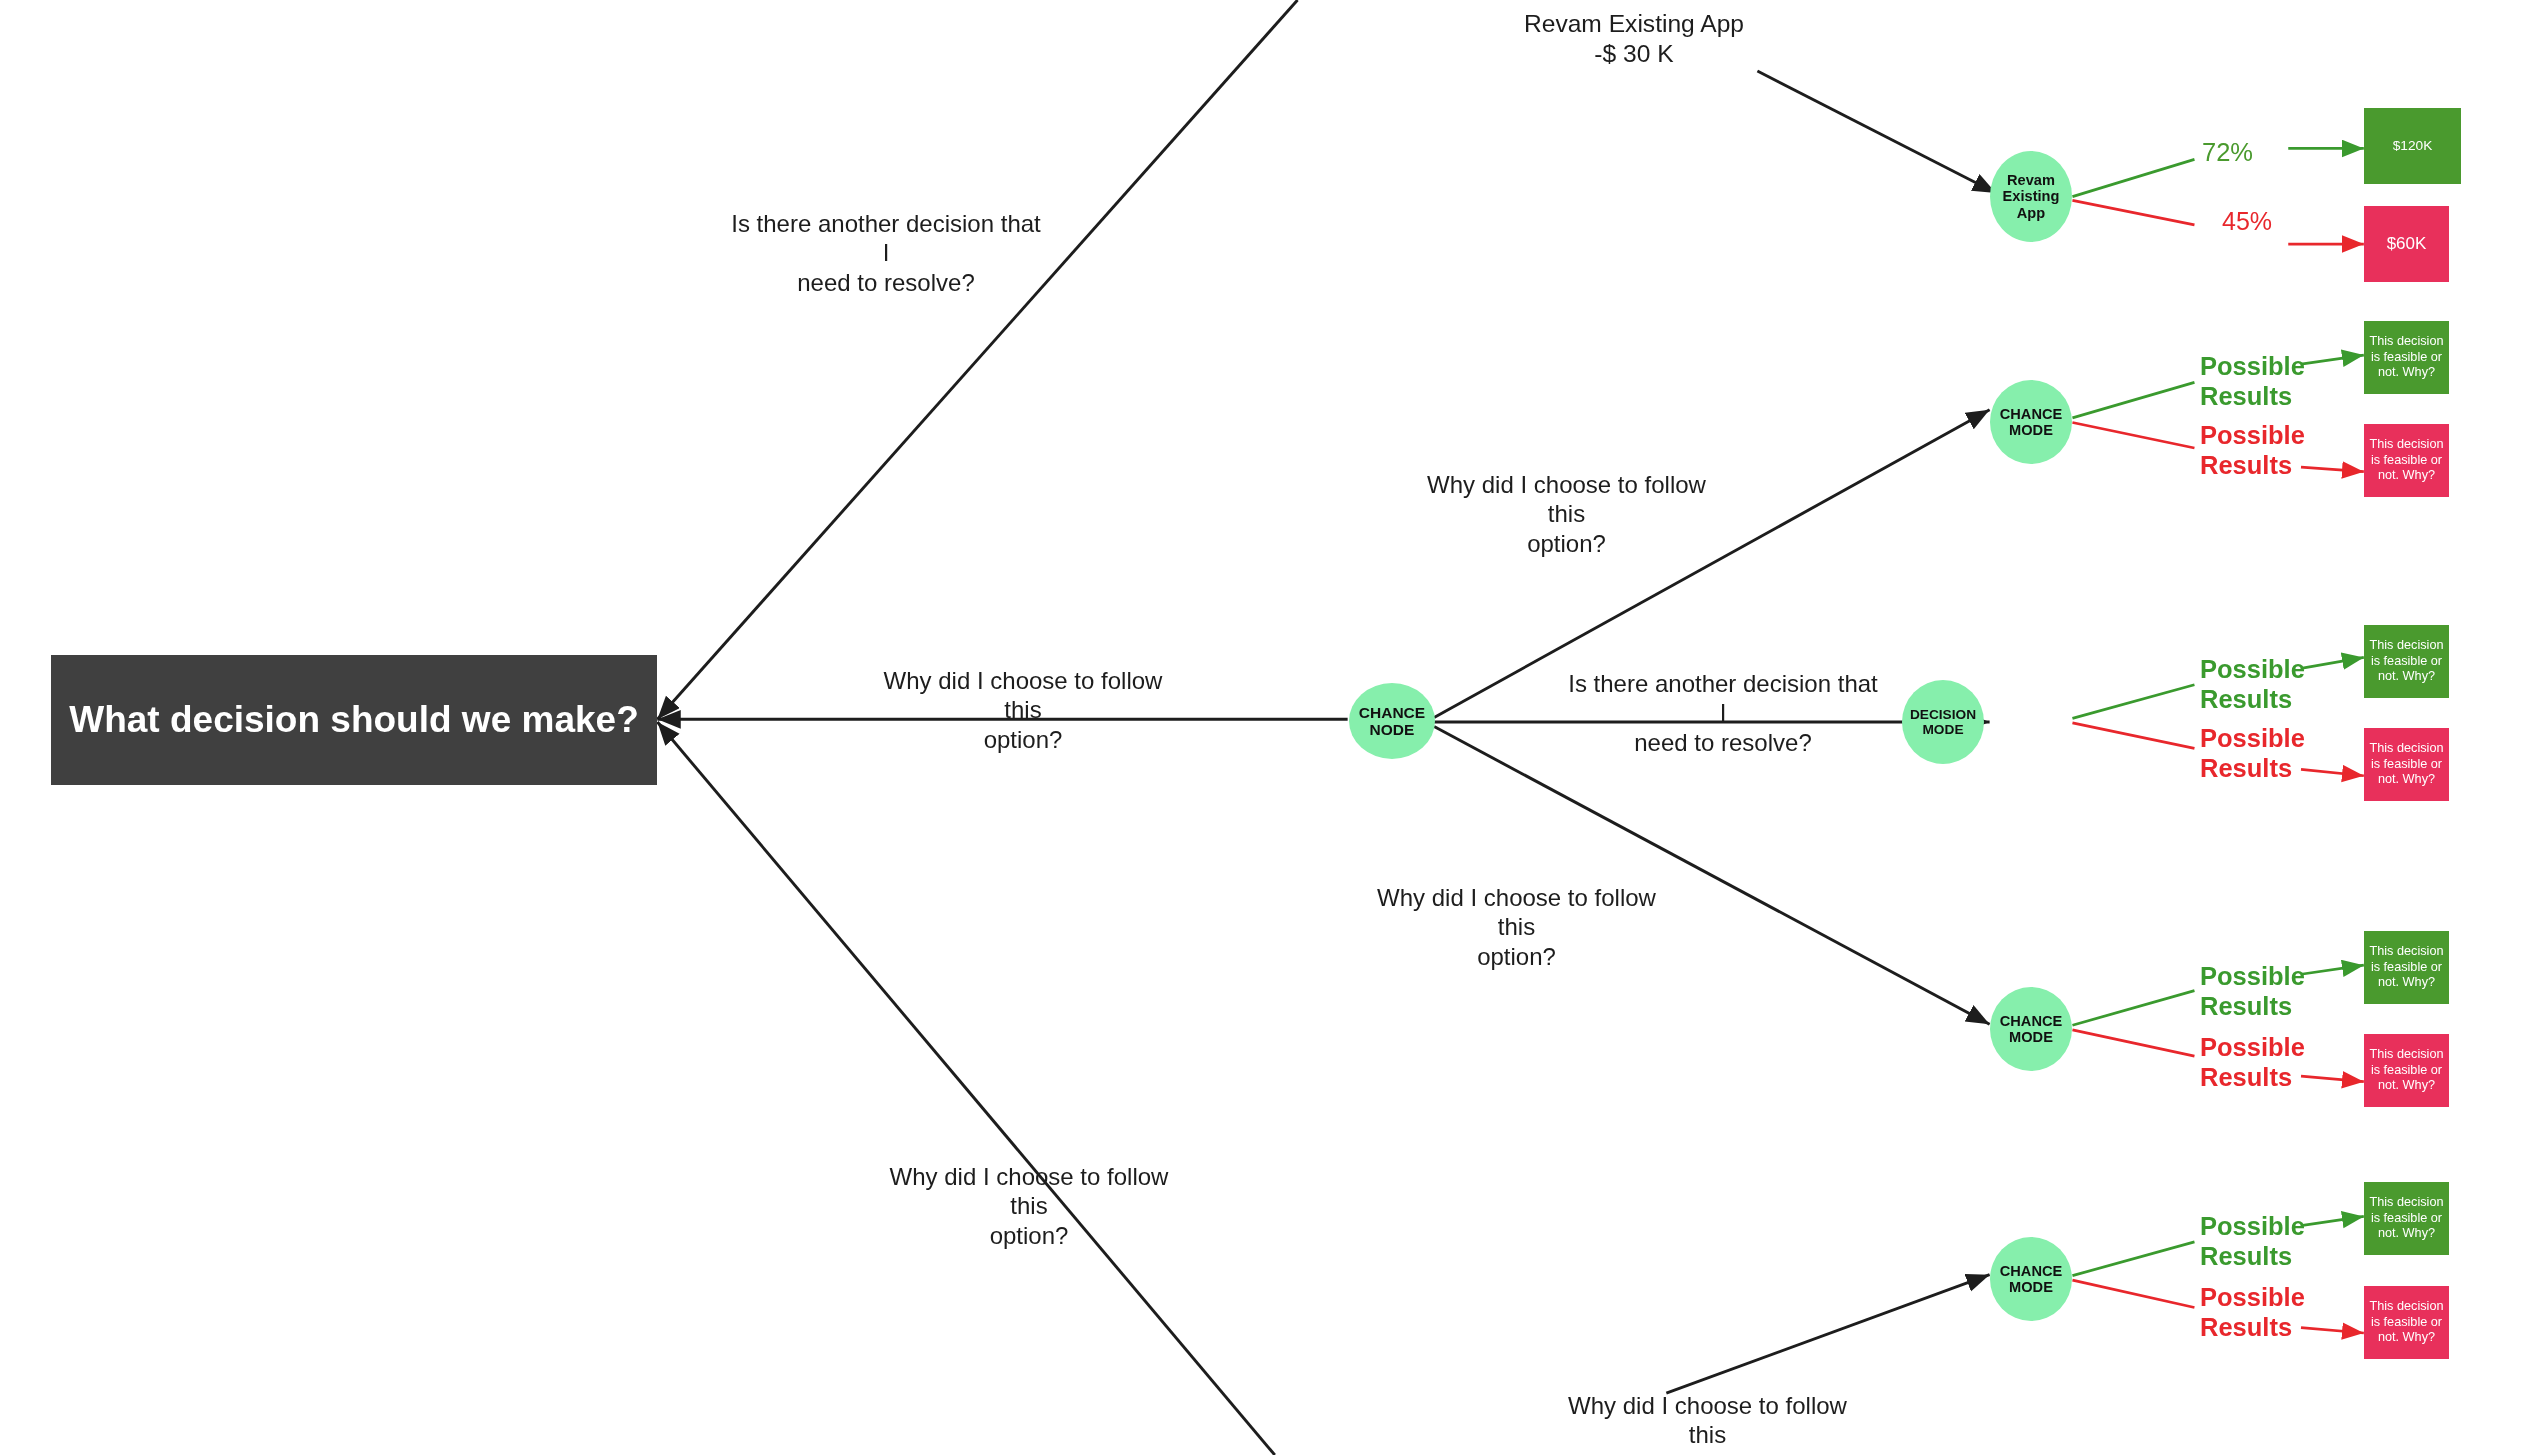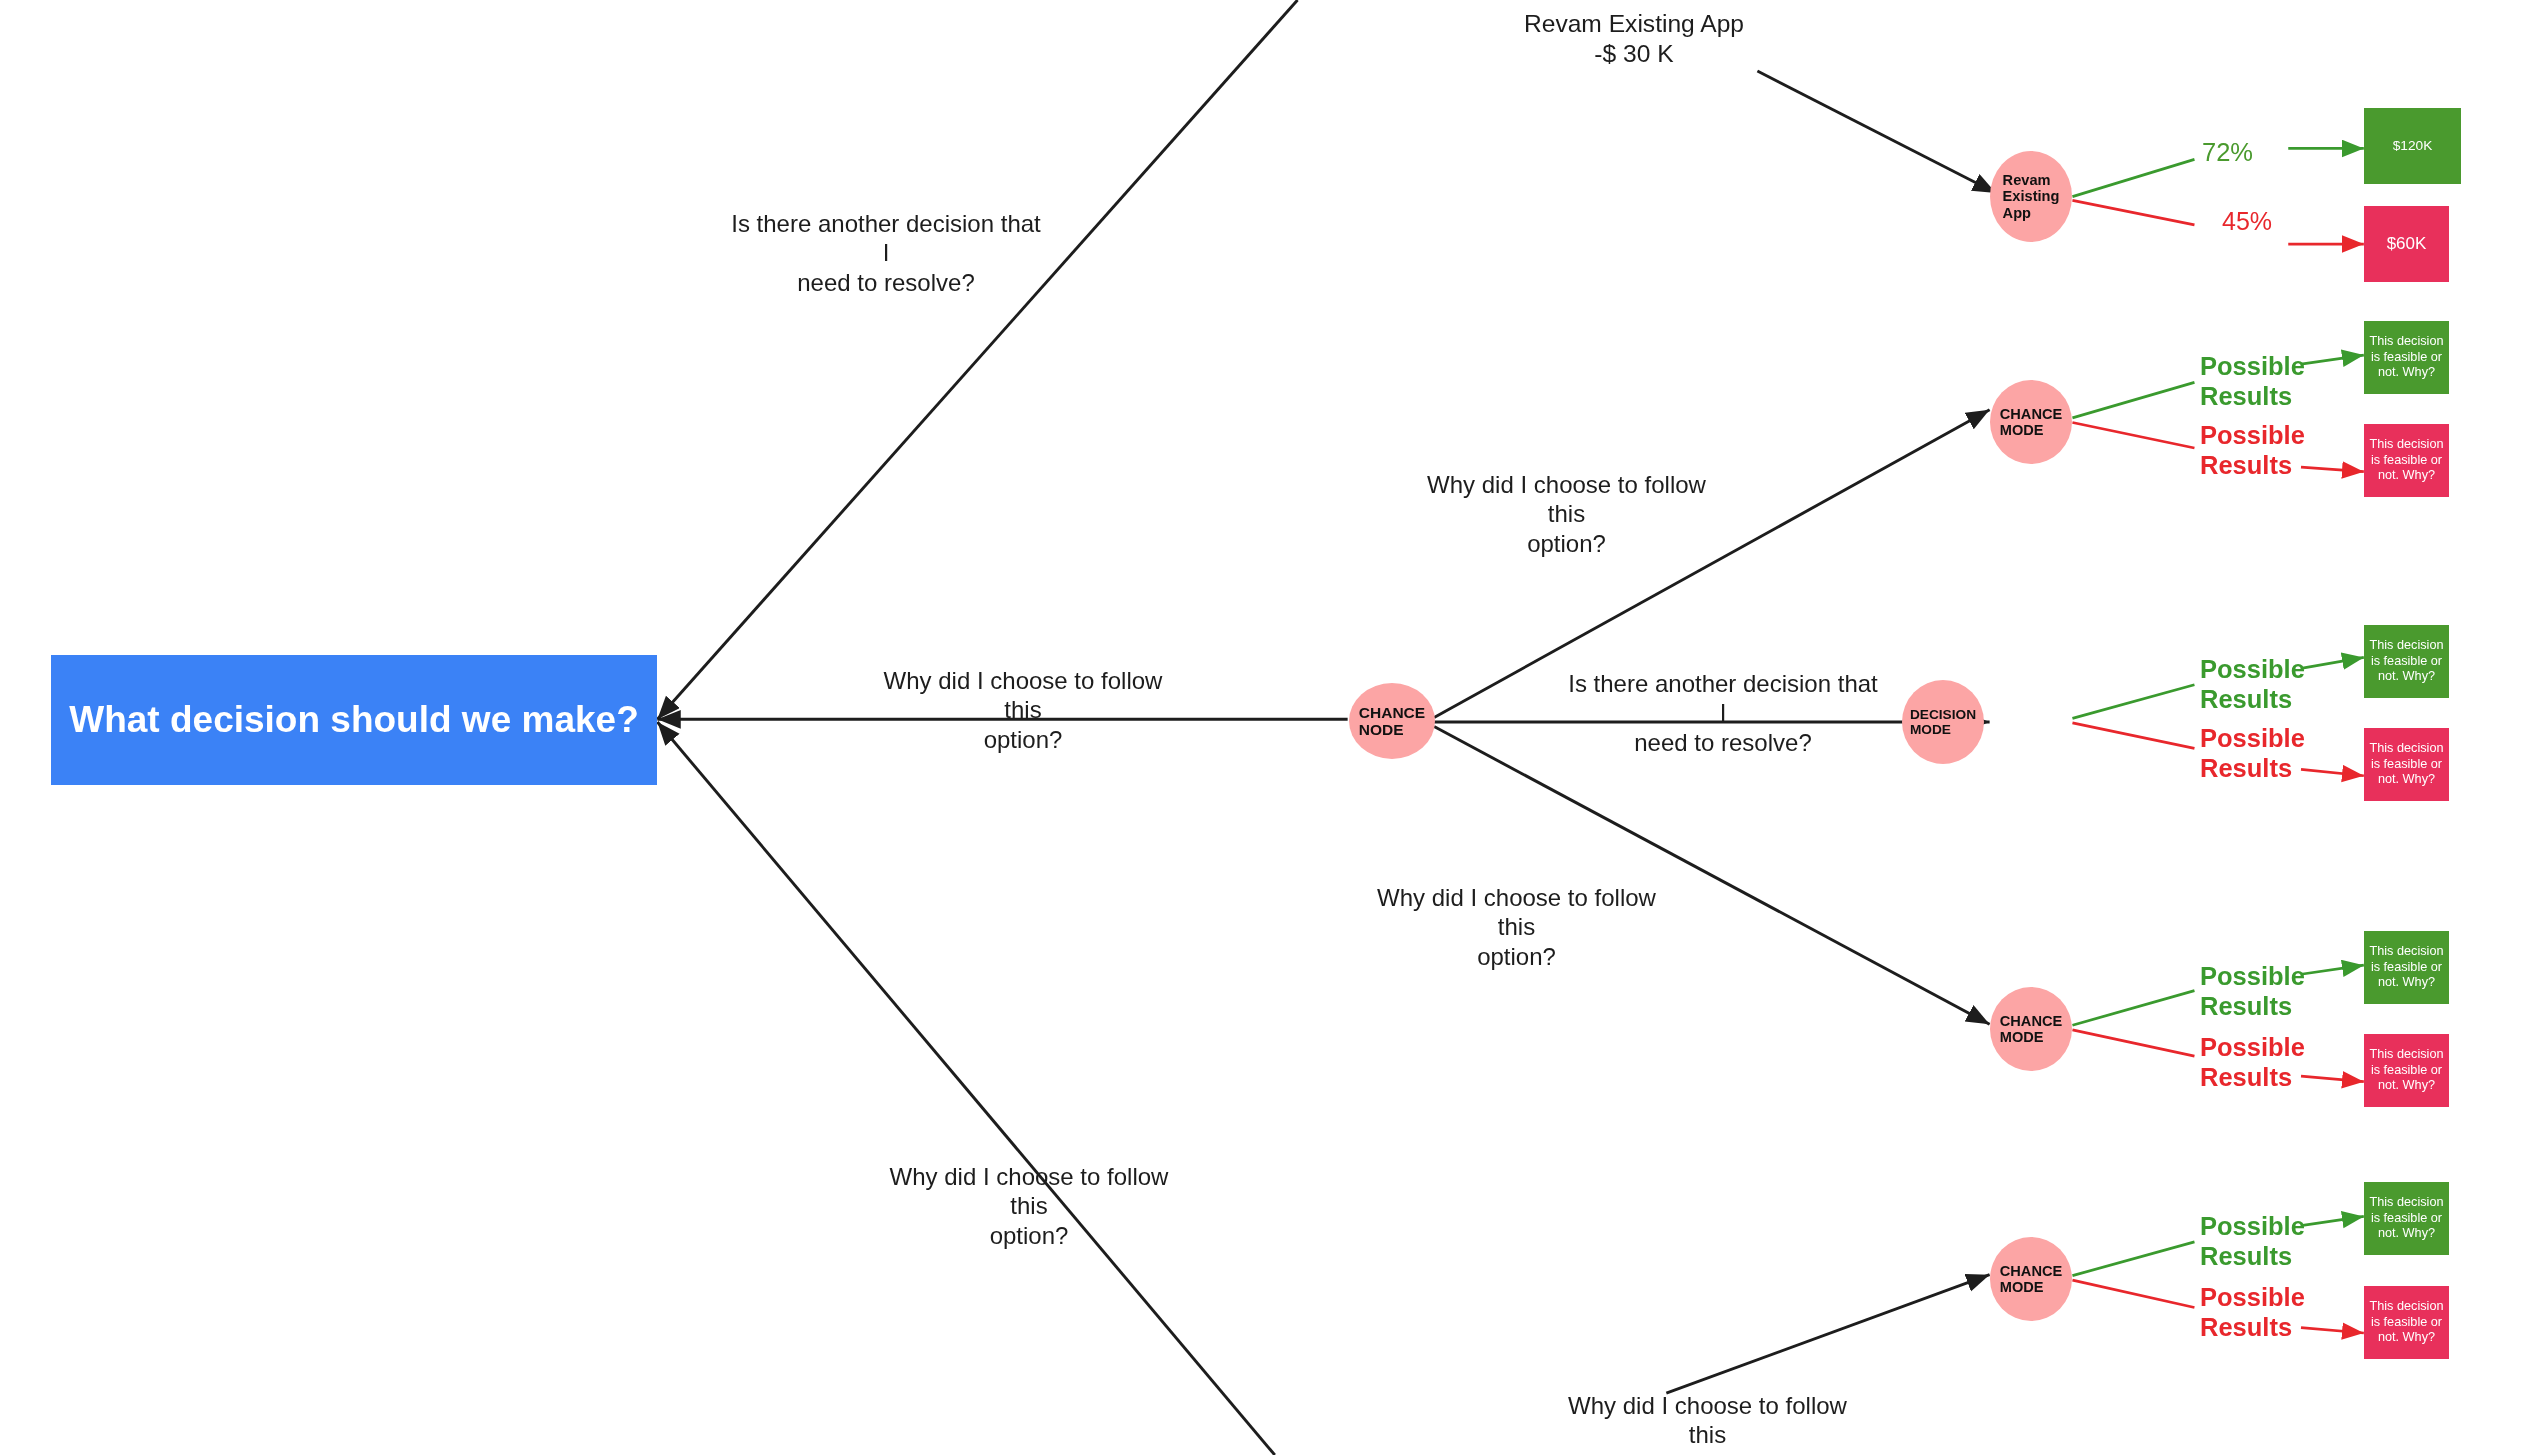--- a/index.html
+++ b/index.html
@@ -19,39 +19,39 @@
   }
   #edges {
     position: absolute;
     left: 0;
     top: 0;
     width: 2525px;
     height: 1455px;
   }
   .root-box {
     position: absolute;
-    background: #3b82f6;
+    background: #404040;
     color: #ffffff;
     display: flex;
     align-items: center;
     justify-content: center;
     text-align: center;
     font-weight: bold;
     line-height: 1.25;
     box-sizing: border-box;
     padding: 5.5px 12.7px;
   }
   .onode {
     position: absolute;
-    background: #fca5a5;
+    background: #86efac;
     border-radius: 50%;
     display: flex;
     align-items: center;
     justify-content: center;
-    text-align: left;
+    text-align: center;
     color: #111111;
     font-weight: 600;
     line-height: 1.12;
     box-sizing: border-box;
     white-space: pre-line;
   }
   .outbox {
     position: absolute;
     display: flex;
     align-items: center;

